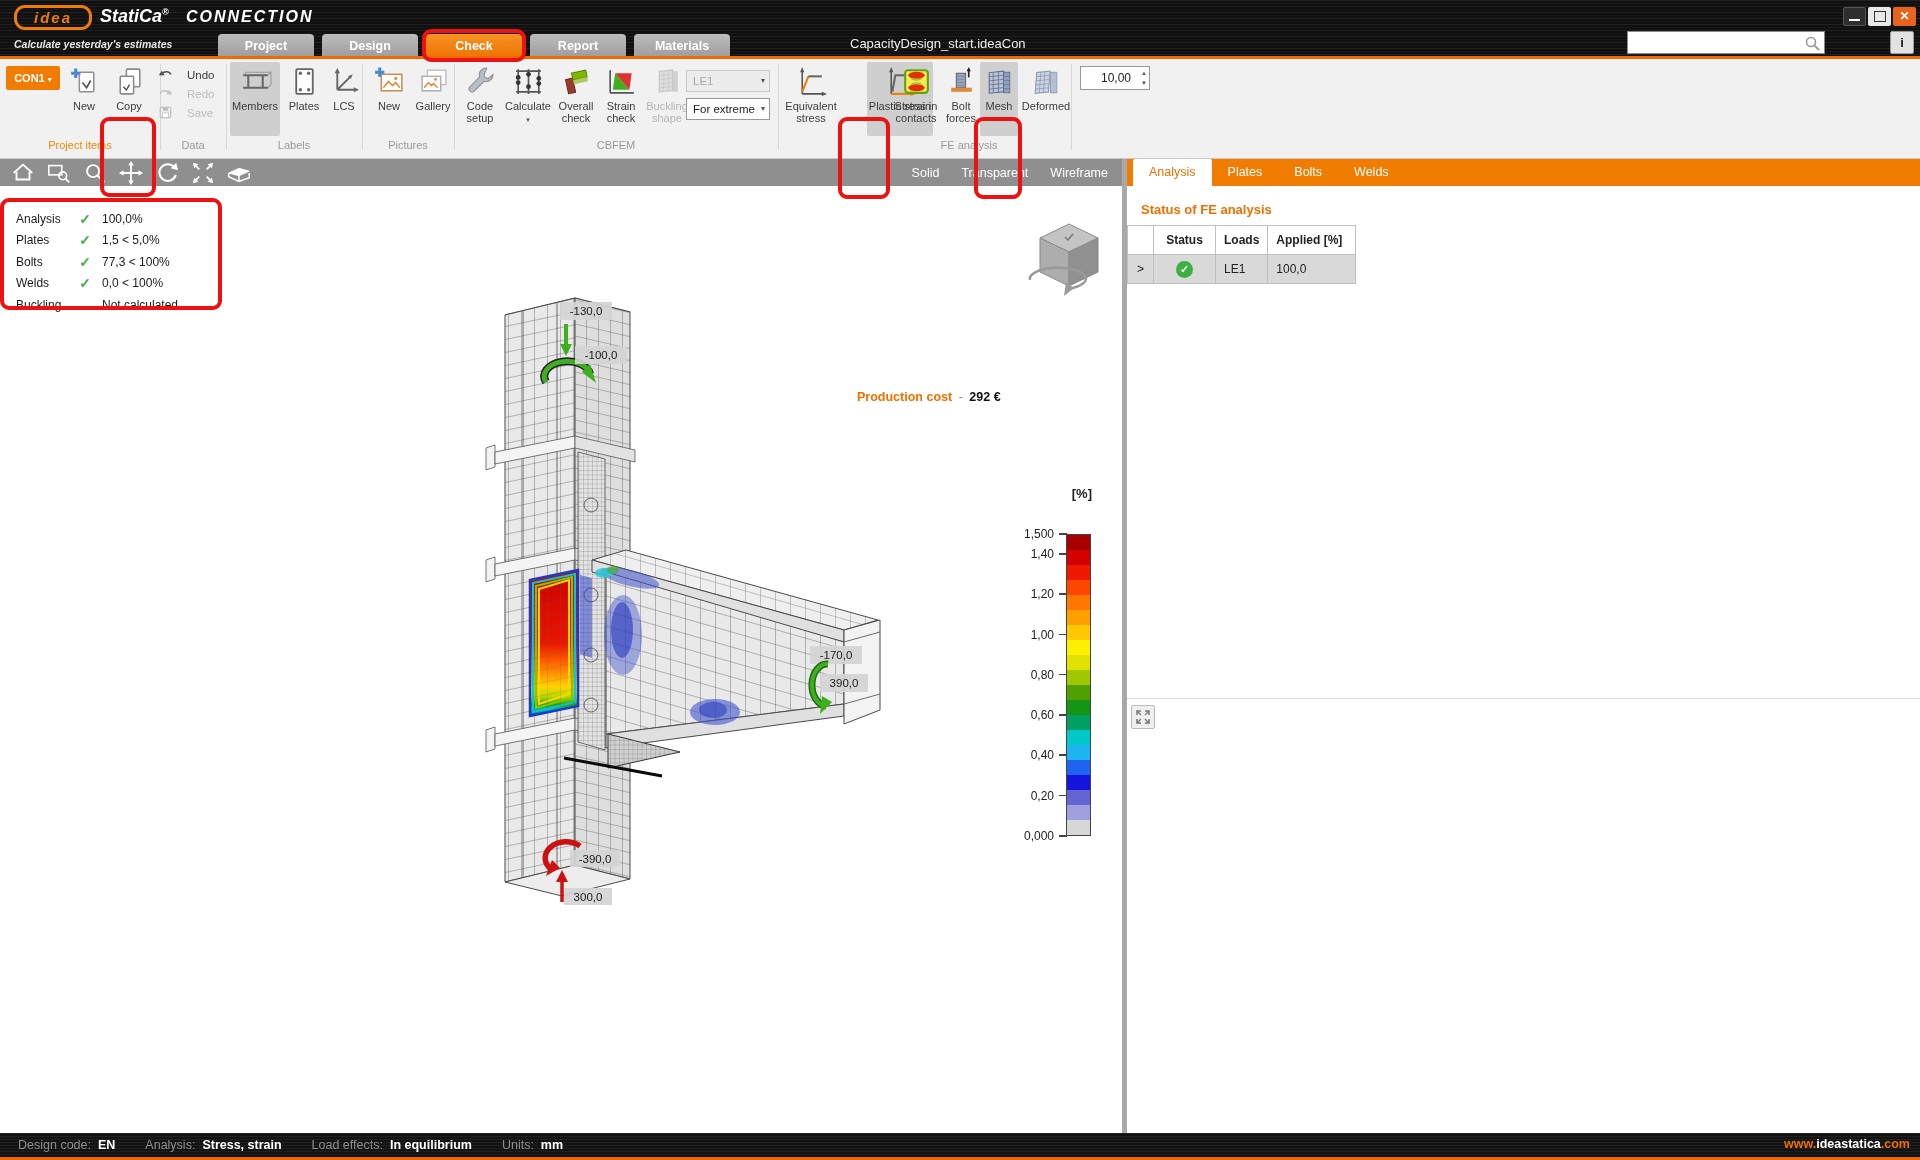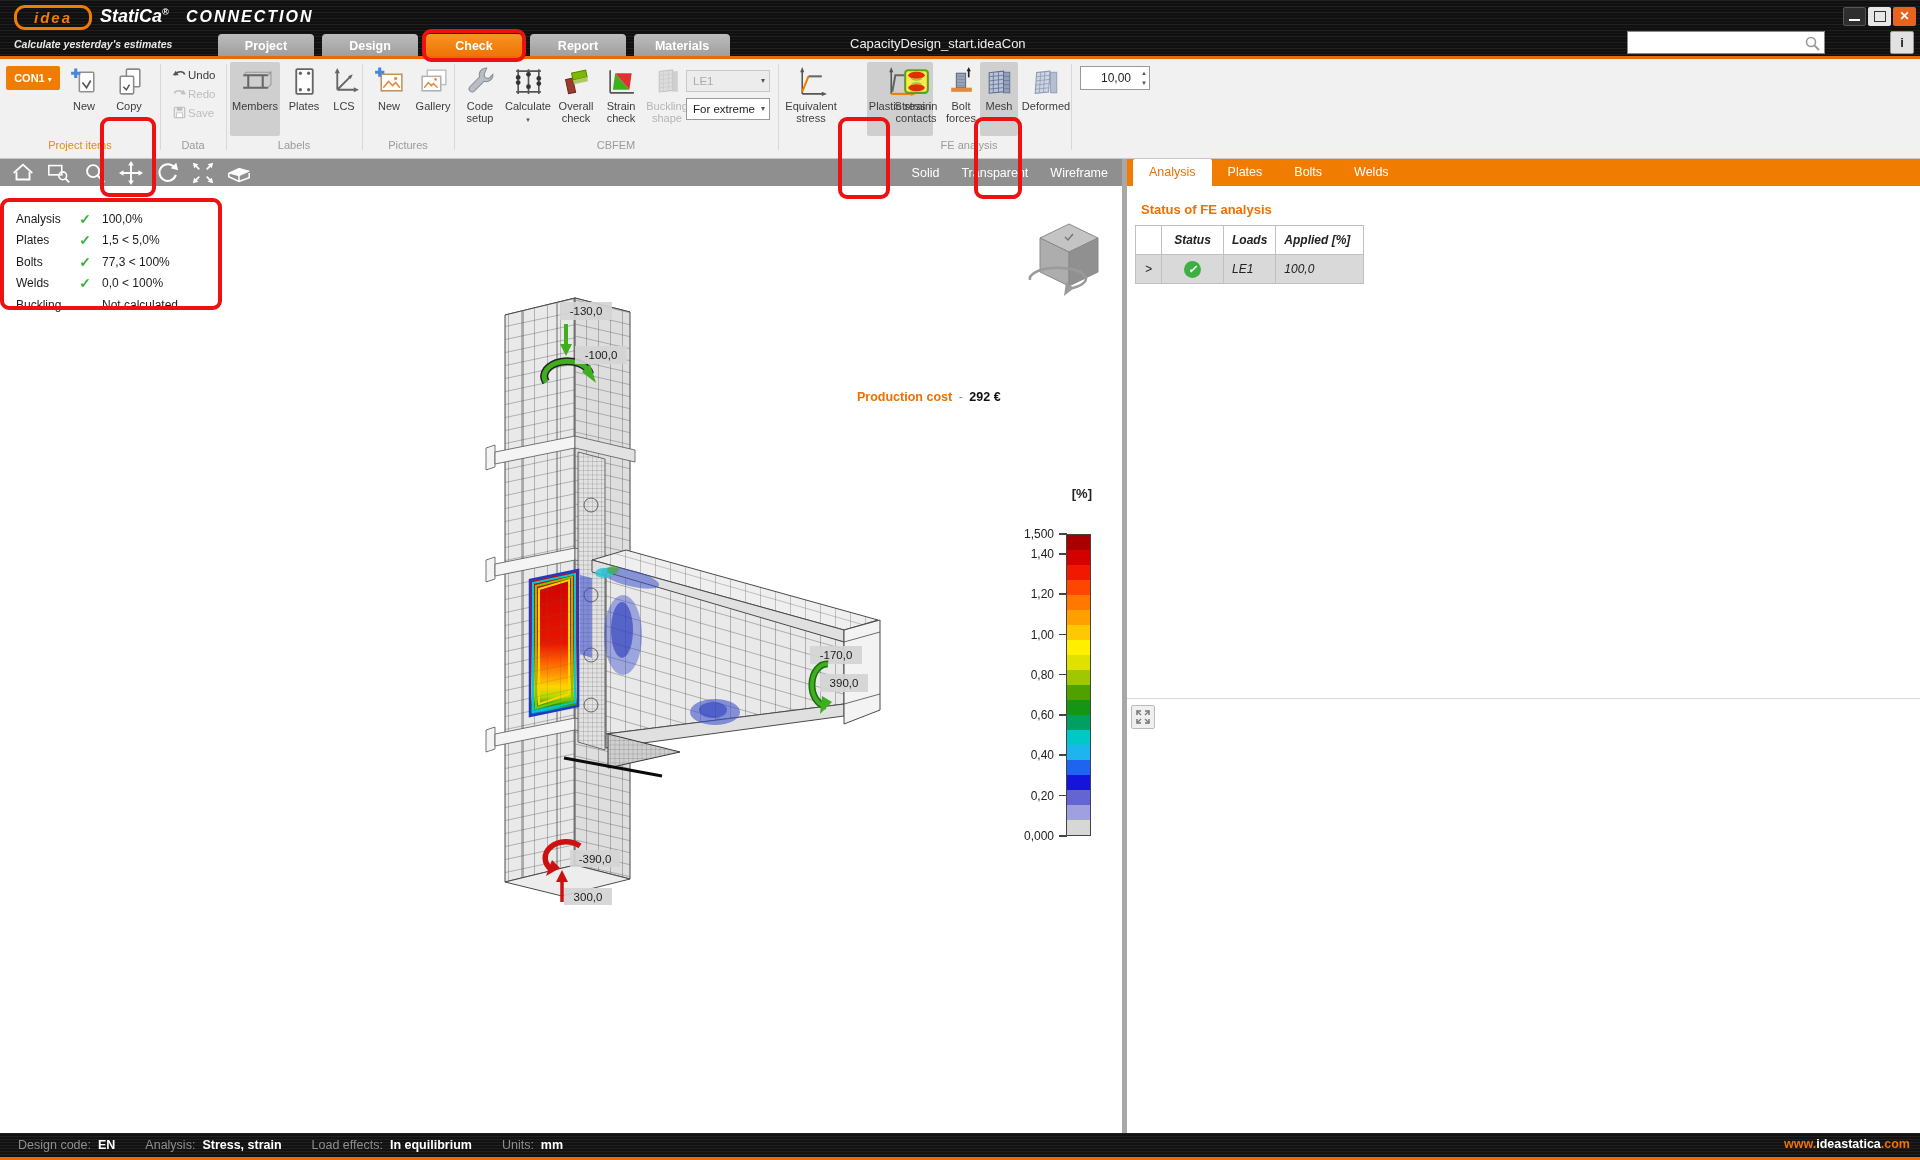--- a/index.html
+++ b/index.html
@@ -37,21 +37,21 @@
     border-radius:2px; text-align:center; font-weight:bold; font-size:13px; color:#222; line-height:21px; cursor:pointer; }
   .accent-line { position:absolute; left:0; top:56px; width:1920px; height:3px; background:#ee6a00; }
 
   
   .ribbon { position:absolute; left:0; top:59px; width:1920px; height:100px; background:#f1f1f1; border-bottom:1px solid #c9c9c9; }
   .rbtn { position:absolute; top:3px; height:74px; display:flex; flex-direction:column; align-items:center; border-radius:2px; cursor:pointer; }
   .rbtn.active { background:#cfcfcf; }
   .ric { width:33px; height:33px; margin-top:3px; flex:none; }
   .rlbl { font-size:11px; color:#3c3c3c; text-align:center; line-height:12px; margin-top:2px; }
   .rbtn.disabled .rlbl { color:#b5b5b5; }
-  .srow { position:absolute; left:172px; height:19px; display:flex; align-items:center; gap:1px; font-size:11.5px; color:#3c3c3c; cursor:pointer; }
+  .srow { position:absolute; left:158px; height:19px; display:flex; align-items:center; gap:14px; font-size:11.5px; color:#3c3c3c; cursor:pointer; }
   .srow.disabled { color:#bdbdbd; }
   .srow svg { width:15px; height:15px; }
   .gsec { position:absolute; top:80px; font-size:11px; color:#9a9a9a; text-align:center; }
   .gsec.orange { color:#f08a00; }
   .gsep { position:absolute; top:5px; height:86px; width:1px; background:#d8d8d8; }
   .con1 { position:absolute; left:6px; top:7px; width:54px; height:24px; background:#f07d02; border-radius:2px; color:#fff;
     font-size:11px; font-weight:bold; text-align:center; line-height:24px; cursor:pointer; }
   .con1 .caret { font-size:8px; font-weight:normal; }
   .rdrop { position:absolute; left:686px; width:84px; height:22px; background:#fff; border:1px solid #999; font-size:11.5px;
     color:#222; line-height:20px; padding-left:6px; cursor:pointer; }
@@ -94,21 +94,21 @@
   .tick { position:absolute; right:0; height:0; }
   .tick-line { position:absolute; right:-1px; top:-1px; width:8px; height:1.5px; background:#444; }
   .tick-label { position:absolute; right:12px; top:-7px; font-size:12px; color:#222; white-space:nowrap; }
 
   
   .rpanel { position:absolute; left:1127px; top:159px; width:793px; height:974px; background:#fff; }
   .rtabs { position:absolute; left:0; top:0; width:793px; height:27px; background:#f07d02; display:flex; align-items:stretch; }
   .rtab { color:#fff; font-size:12.5px; padding:0 16px; line-height:27px; cursor:pointer; }
   .rtab.active { background:#fff; color:#ee7000; margin-left:6px; border-radius:2px 2px 0 0; }
   .rsection { position:absolute; left:14px; top:43px; color:#ee7000; font-weight:bold; font-size:13px; }
-  .rtable { position:absolute; left:8px; top:66px; border-collapse:collapse; font-size:12px; color:#222;font-style:italic; }
+  .rtable { position:absolute; left:0; top:66px; border-collapse:collapse; font-size:12px; color:#222; }
   .rtable th, .rtable td { border:1px solid #c0c0c0; height:29px; padding:0 8px; text-align:left; }
   .rtable th { background:#fff; font-weight:bold; }
   .rtable td { background:#d9d9d9; }
   .rtable .cexp { width:26px; text-align:center; }
   .rtable .cstat { width:62px; text-align:center; }
   .rtable .cload { width:52px; }
   .rtable .capp { width:88px; }
   .badge { display:inline-block; width:17px; height:17px; border-radius:50%; background:#3cb043; color:#fff; font-size:11px;
     line-height:17px; text-align:center; font-weight:bold; }
   .rdivider { position:absolute; left:0; top:539px; width:793px; height:1px; background:#d8d8d8; }

